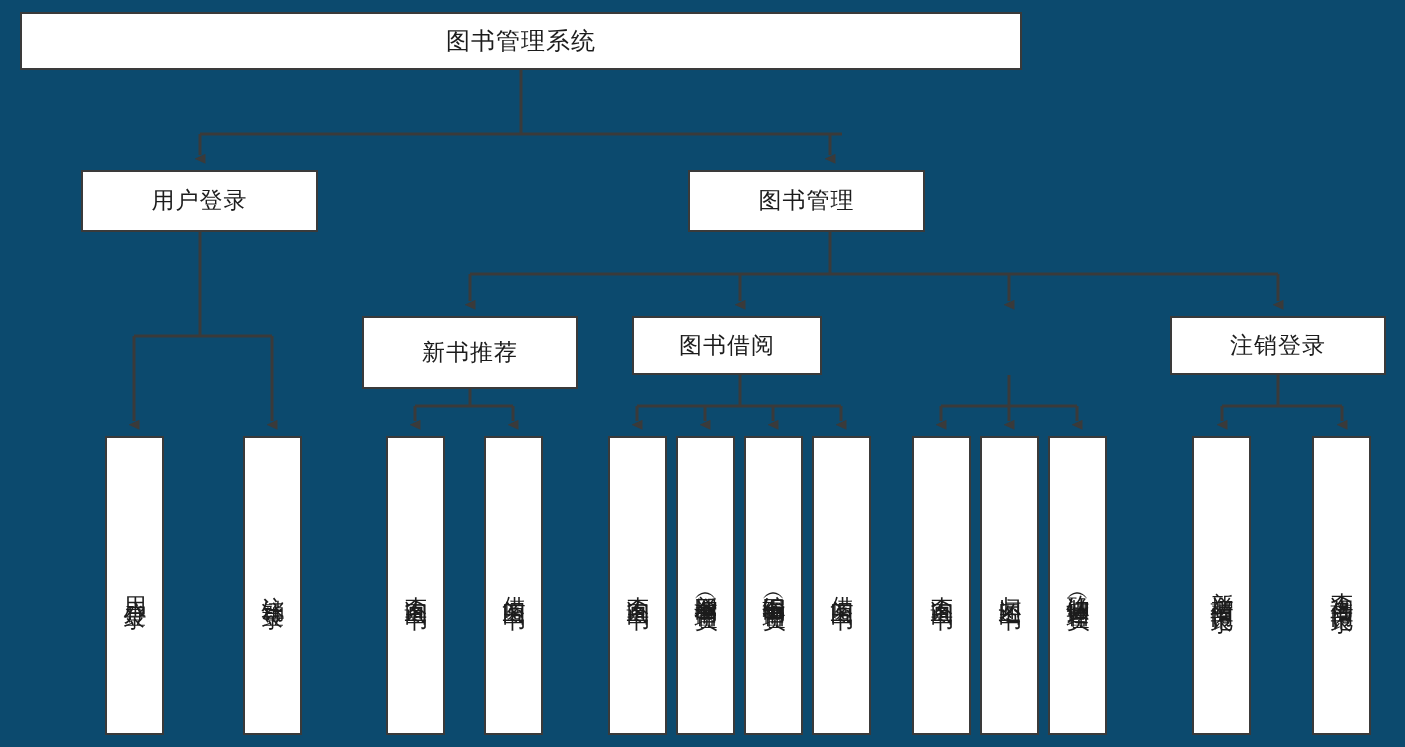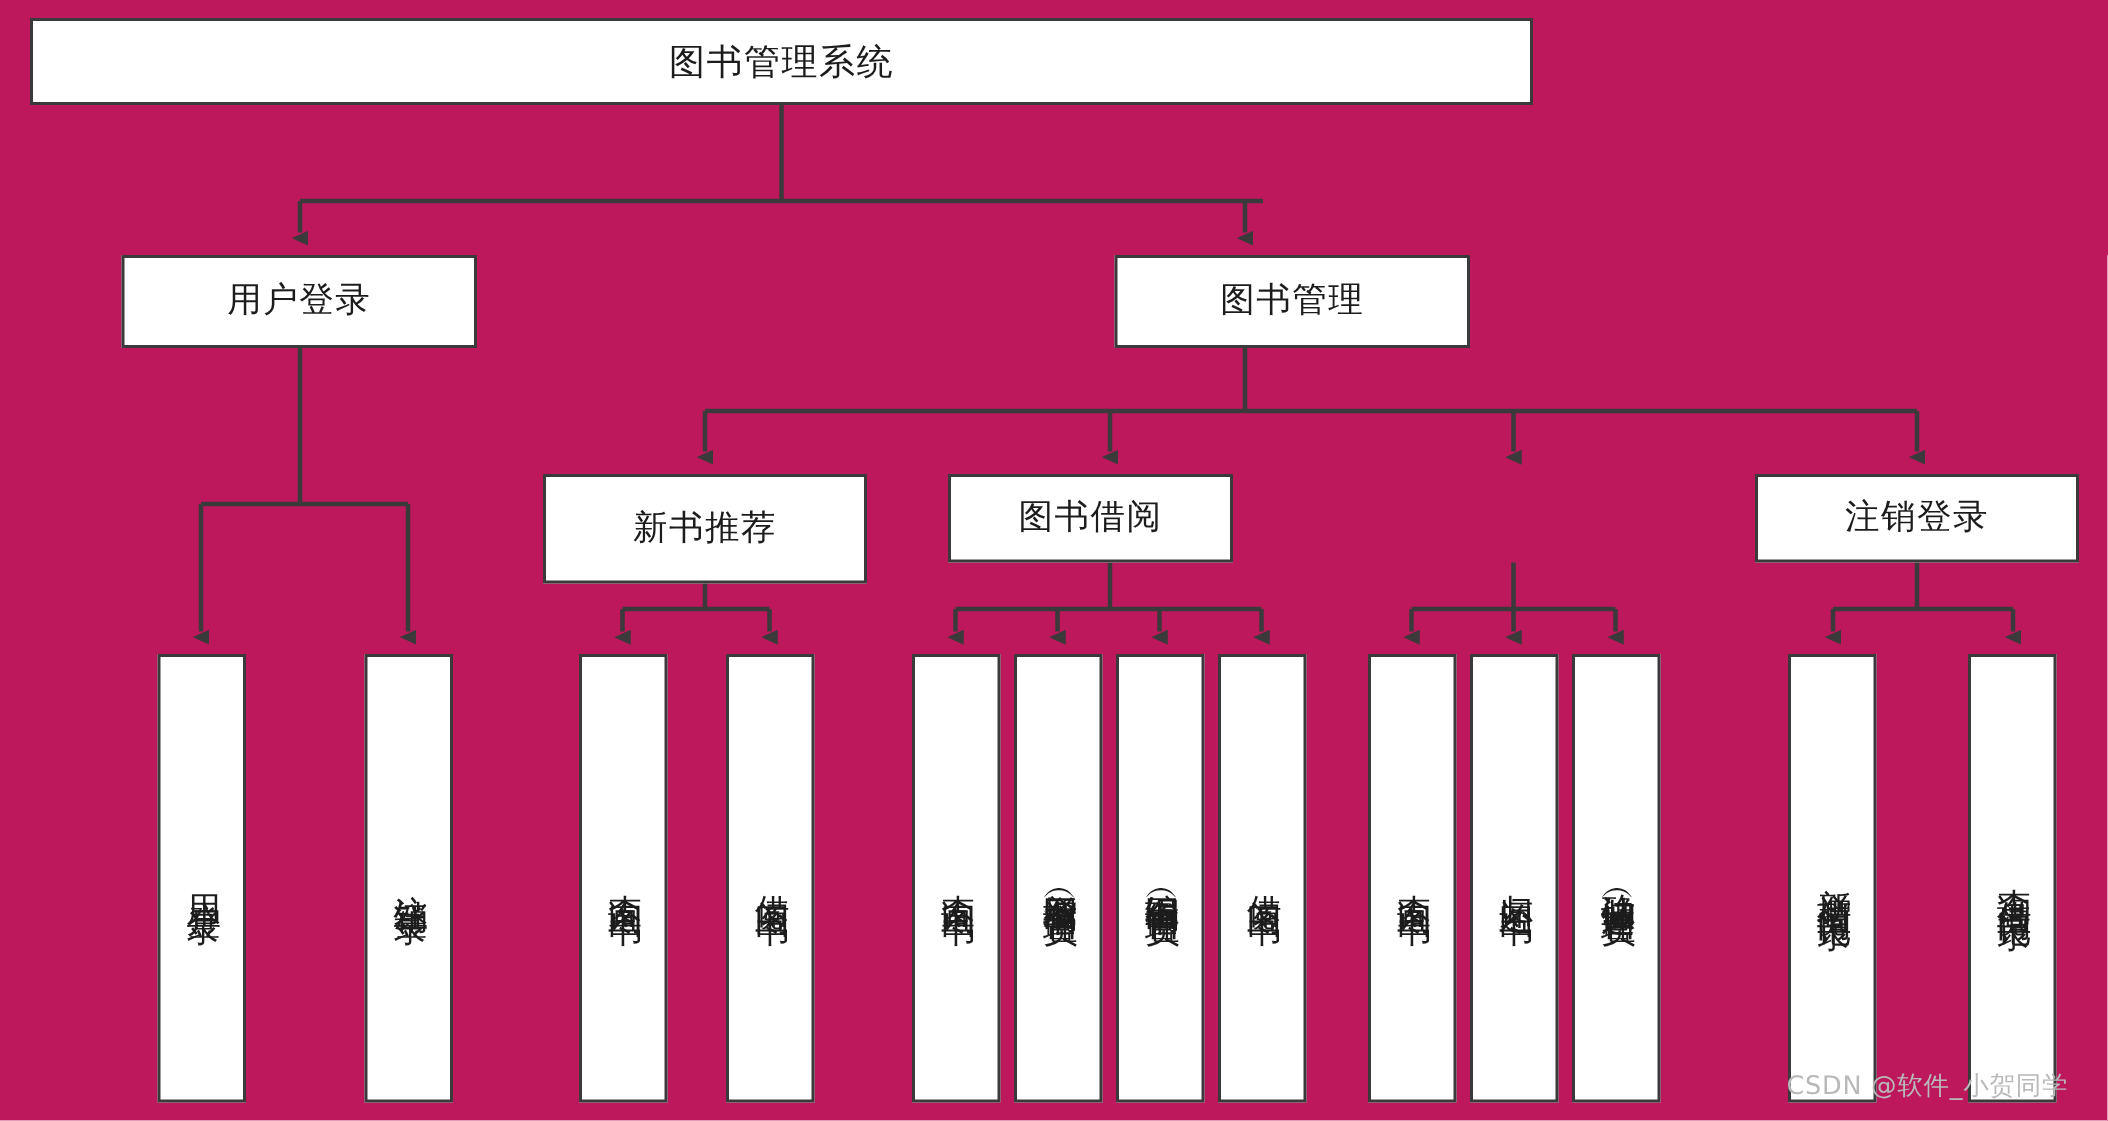--- a/index.html
+++ b/index.html
@@ -9,21 +9,21 @@
     background: #ffffff;
   }
   body {
     font-family: "DejaVu Sans", "Liberation Sans", sans-serif;
     color: #1a1a1a;
   }
   #canvas {
     position: relative;
     width: 1405px;
     height: 747px;
-    background: #be185d;
+    background: #0c4a6e;
     overflow: hidden;
   }
   #wires {
     position: absolute;
     left: 0;
     top: 0;
     width: 1405px;
     height: 747px;
     pointer-events: none;
   }
@@ -133,21 +133,21 @@
     </g>
   </svg>
 
   <div class="node" id="node-root" style="left:20px; top:12px; width:1002px; height:58px;">
     <span class="label">图书管理系统</span>
   </div>
 
   <div class="node" style="left:81px; top:170px; width:237px; height:62px;">
     <span class="label">用户登录</span>
   </div>
-  <div class="node" style="left:743px; top:170px; width:237px; height:62px;justify-content:center;">
+  <div class="node" style="left:688px; top:170px; width:237px; height:62px;justify-content:center;">
     <span class="label">图书管理</span>
   </div>
 
   <div class="node" style="left:362px; top:316px; width:216px; height:73px;">
     <span class="label">新书推荐</span>
   </div>
   <div class="node" style="left:632px; top:316px; width:190px; height:59px;">
     <span class="label">图书借阅</span>
   </div>
   <div class="node" style="left:1170px; top:316px; width:216px; height:59px;">
@@ -191,15 +191,14 @@
     <span class="label">确认归还（管理员）</span>
   </div>
 
   <div class="node vertical" style="left:1192px; top:436px; width:59px; height:299px;">
     <span class="label">新增借阅记录</span>
   </div>
   <div class="node vertical" style="left:1312px; top:436px; width:59px; height:299px;">
     <span class="label">查询借阅记录</span>
   </div>
 
-  <div class="watermark">CSDN @软件_小贺同学</div>
 
 </div>
 
 </body></html>

